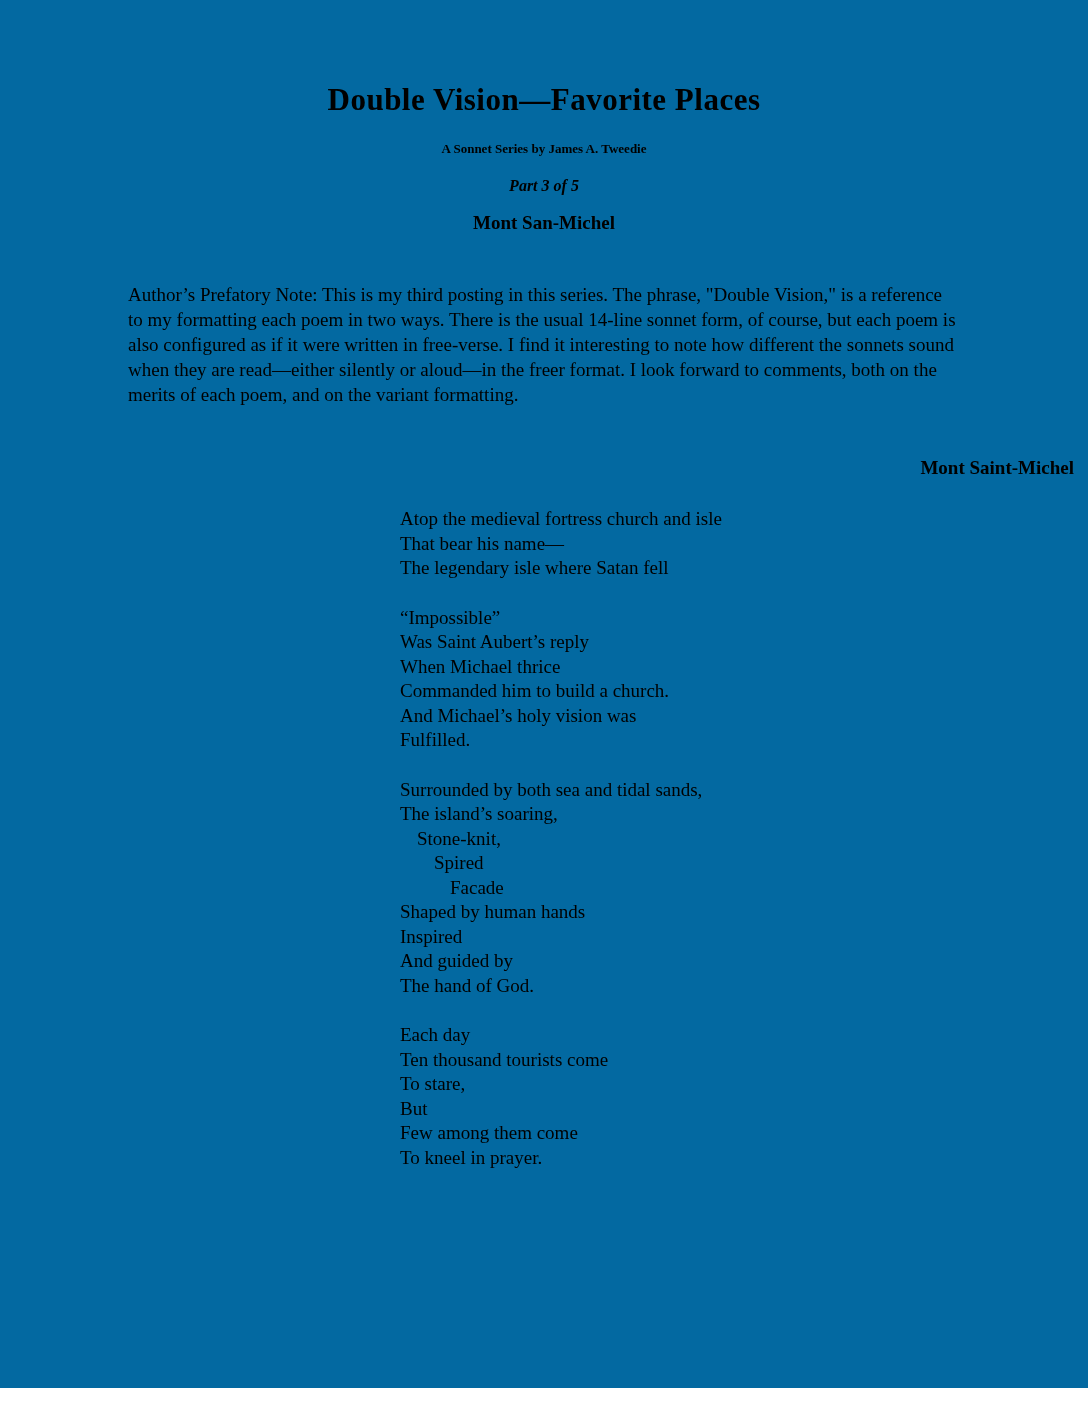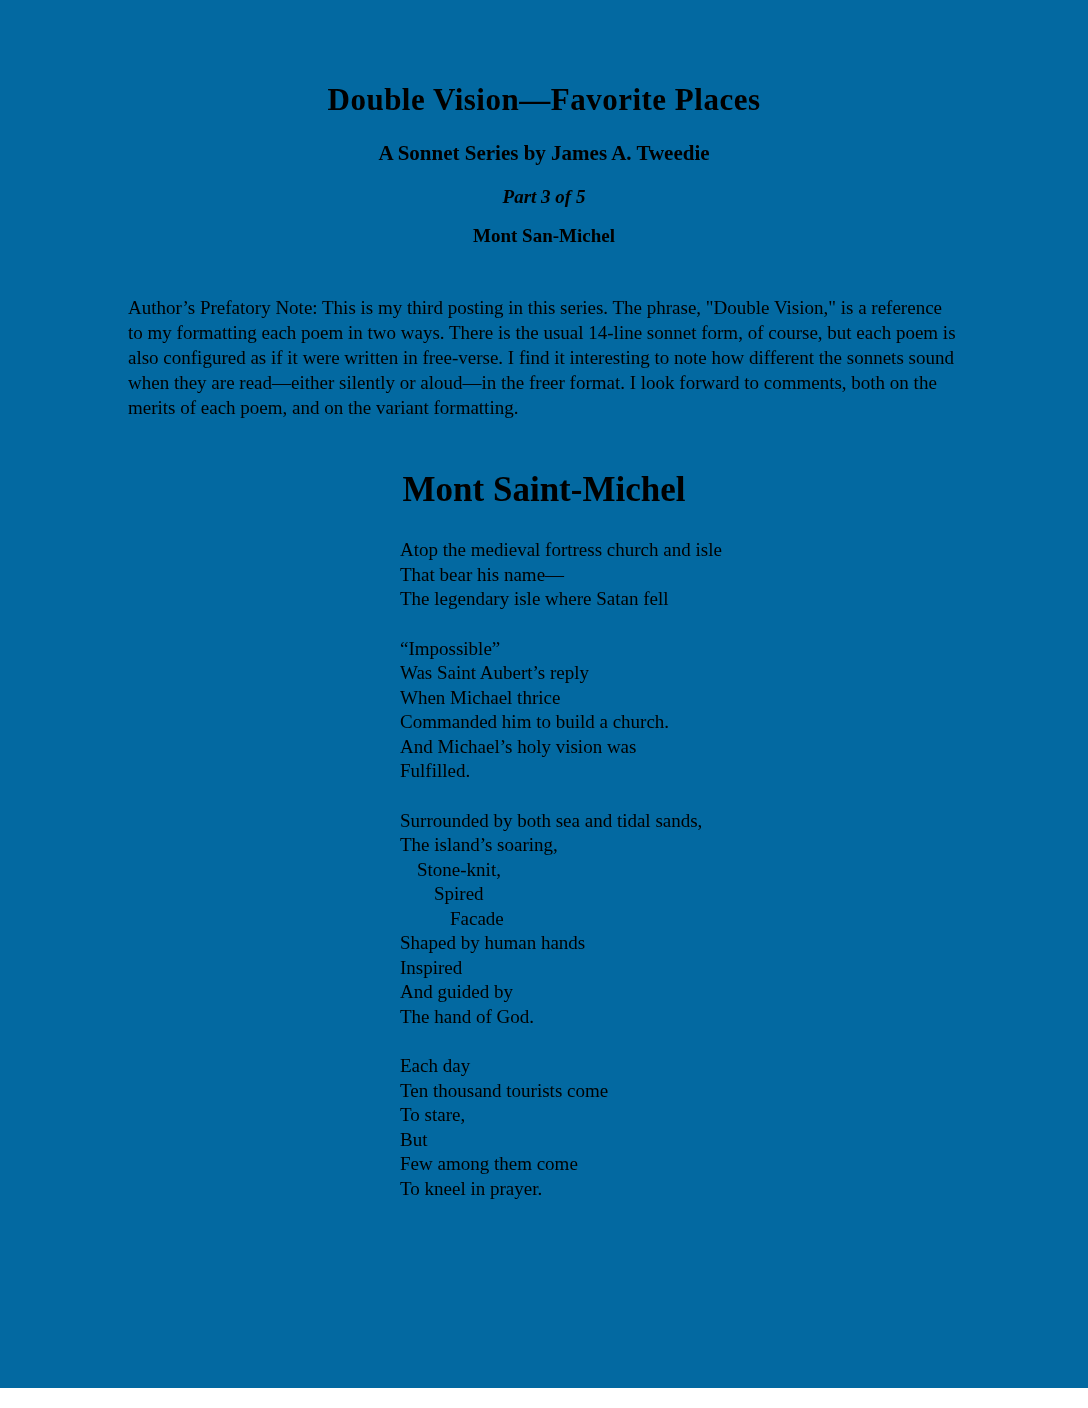--- a/index.html
+++ b/index.html
@@ -20,48 +20,48 @@
     margin: 0;
     padding-top: 82px;
     text-align: center;
     font-size: 31px;
     font-weight: bold;
     letter-spacing: 0.5px;
   }
   .doc-subtitle {
     margin-top: 23px;
     text-align: center;
-    font-size: 21px;
+    font-size: 13px;
     font-weight: bold;
   }
   .doc-part {
     margin-top: 20px;
     text-align: center;
-    font-size: 19px;
+    font-size: 16px;
     font-weight: bold;
     font-style: italic;
   }
   .doc-series-label {
     margin-top: 17px;
     text-align: center;
     font-size: 19px;
     font-weight: bold;
   }
   .prefatory-note {
     margin: 48px 0 0 128px;
     width: 828px;
     font-size: 19px;
     line-height: 25px;
     text-align: left;
   }
   .poem-title {
-    margin: 4px;
+    margin: 14px;
     margin-top: 50px;
-    text-align: center;
-    font-size: 35px;
+    text-align: right;
+    font-size: 19px;
     font-weight: bold;
   }
   .poem-body {
     margin-top: 28px;
     margin-left: 400px;
     font-size: 19px;
     line-height: 24.5px;
   }
   .stanza {
     margin: 0 0 25px 0;

